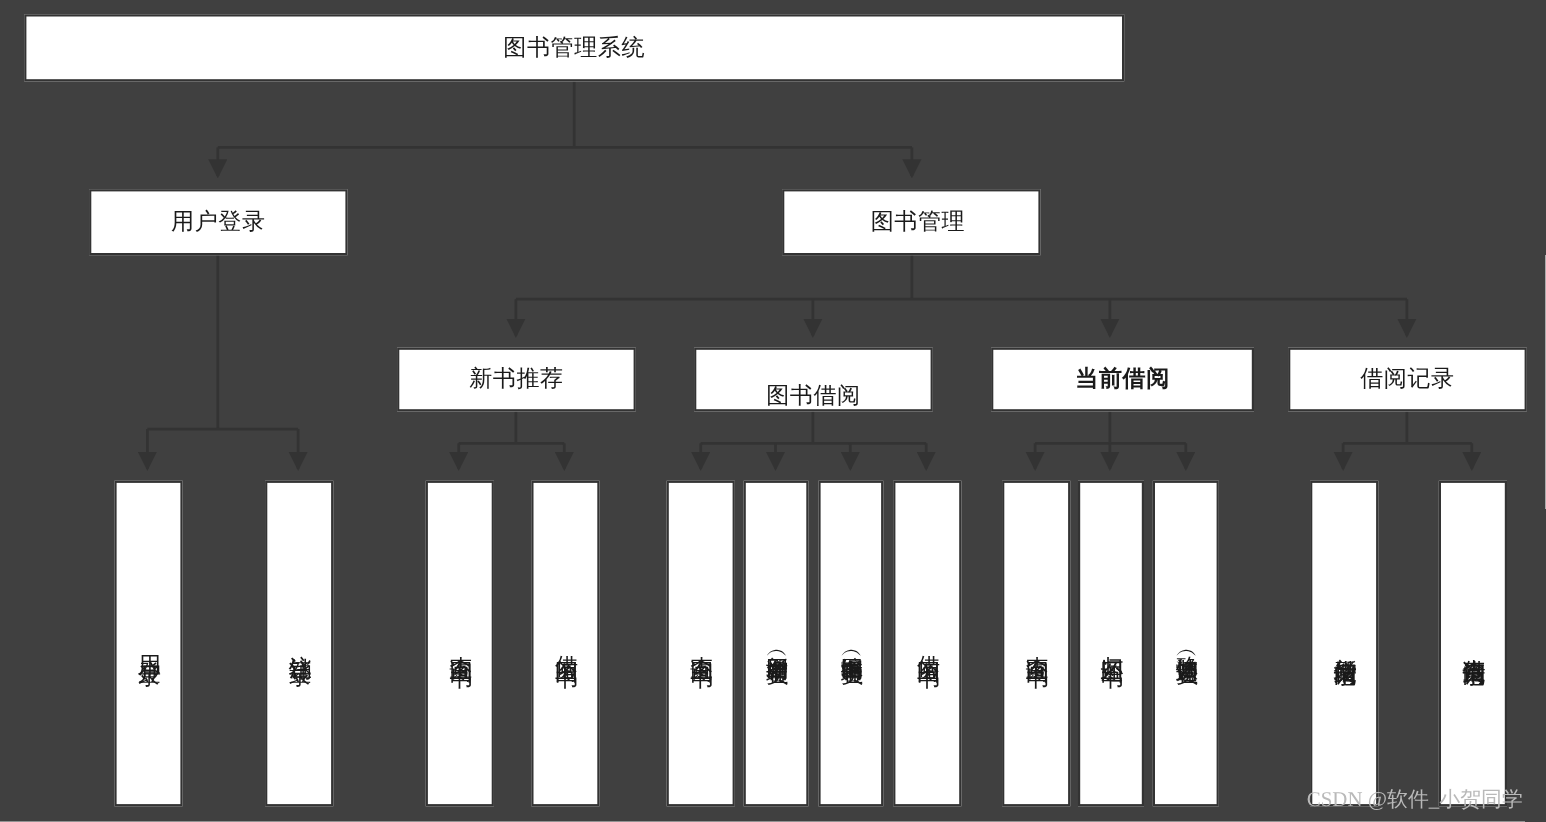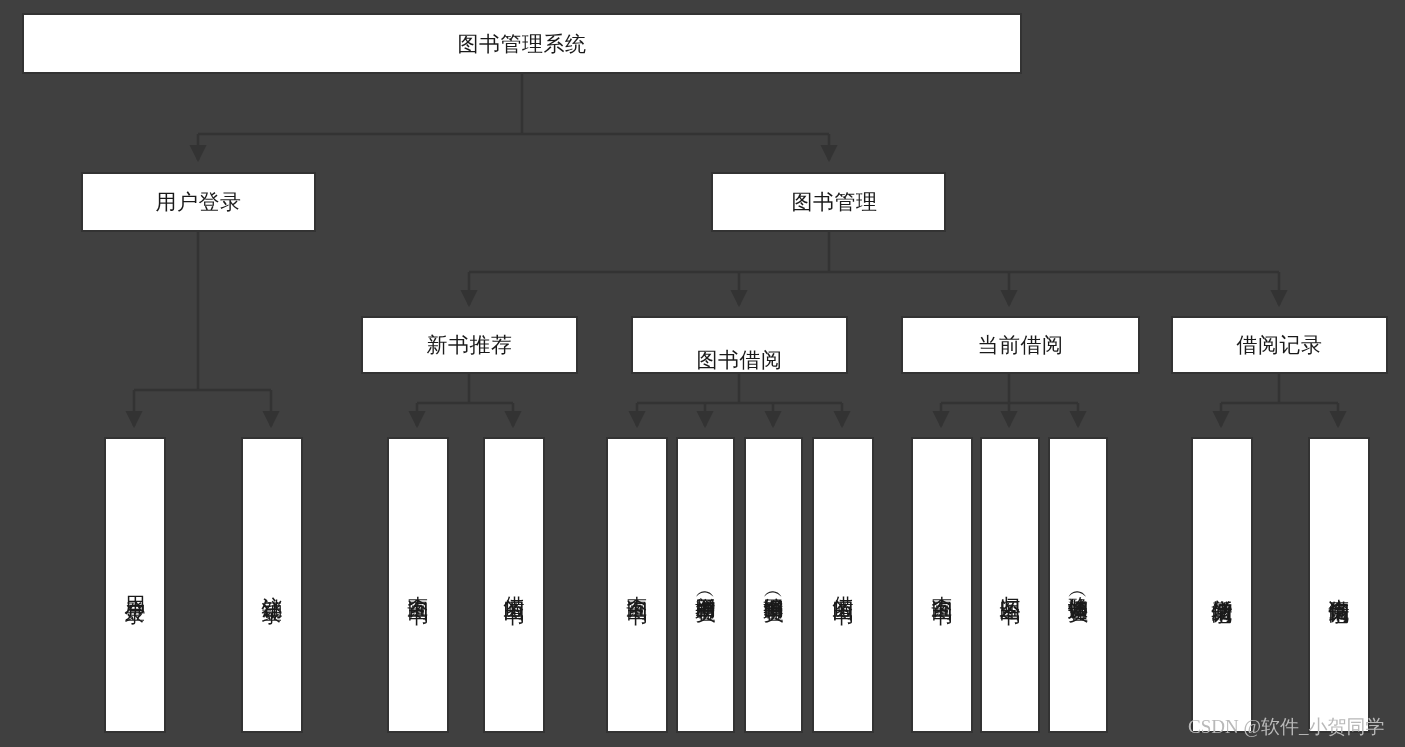--- a/index.html
+++ b/index.html
@@ -134,21 +134,21 @@
   <div class="node node-h" style="left:711px; top:172px; width:235px; height:60px;padding-left:12px;">
     <span>图书管理</span>
   </div>
 
   <div class="node node-h" style="left:361px; top:316px; width:217px; height:58px;">
     <span>新书推荐</span>
   </div>
   <div class="node node-h" style="left:631px; top:316px; width:217px; height:58px;align-items:flex-end;">
     <span>图书借阅</span>
   </div>
-  <div class="node node-h" style="left:901px; top:316px; width:239px; height:58px;">
+  <div class="node node-h" style="left:901px; top:316px; width:239px; height:58px;font-weight:bold;">
     <span>当前借阅</span>
   </div>
   <div class="node node-h" style="left:1171px; top:316px; width:217px; height:58px;">
     <span>借阅记录</span>
   </div>
 
   <div class="node node-v" style="left:104px; top:437px; width:62px; height:296px;">
     <span class="vtext">用户登录</span>
   </div>
   <div class="node node-v" style="left:241px; top:437px; width:62px; height:296px;">

